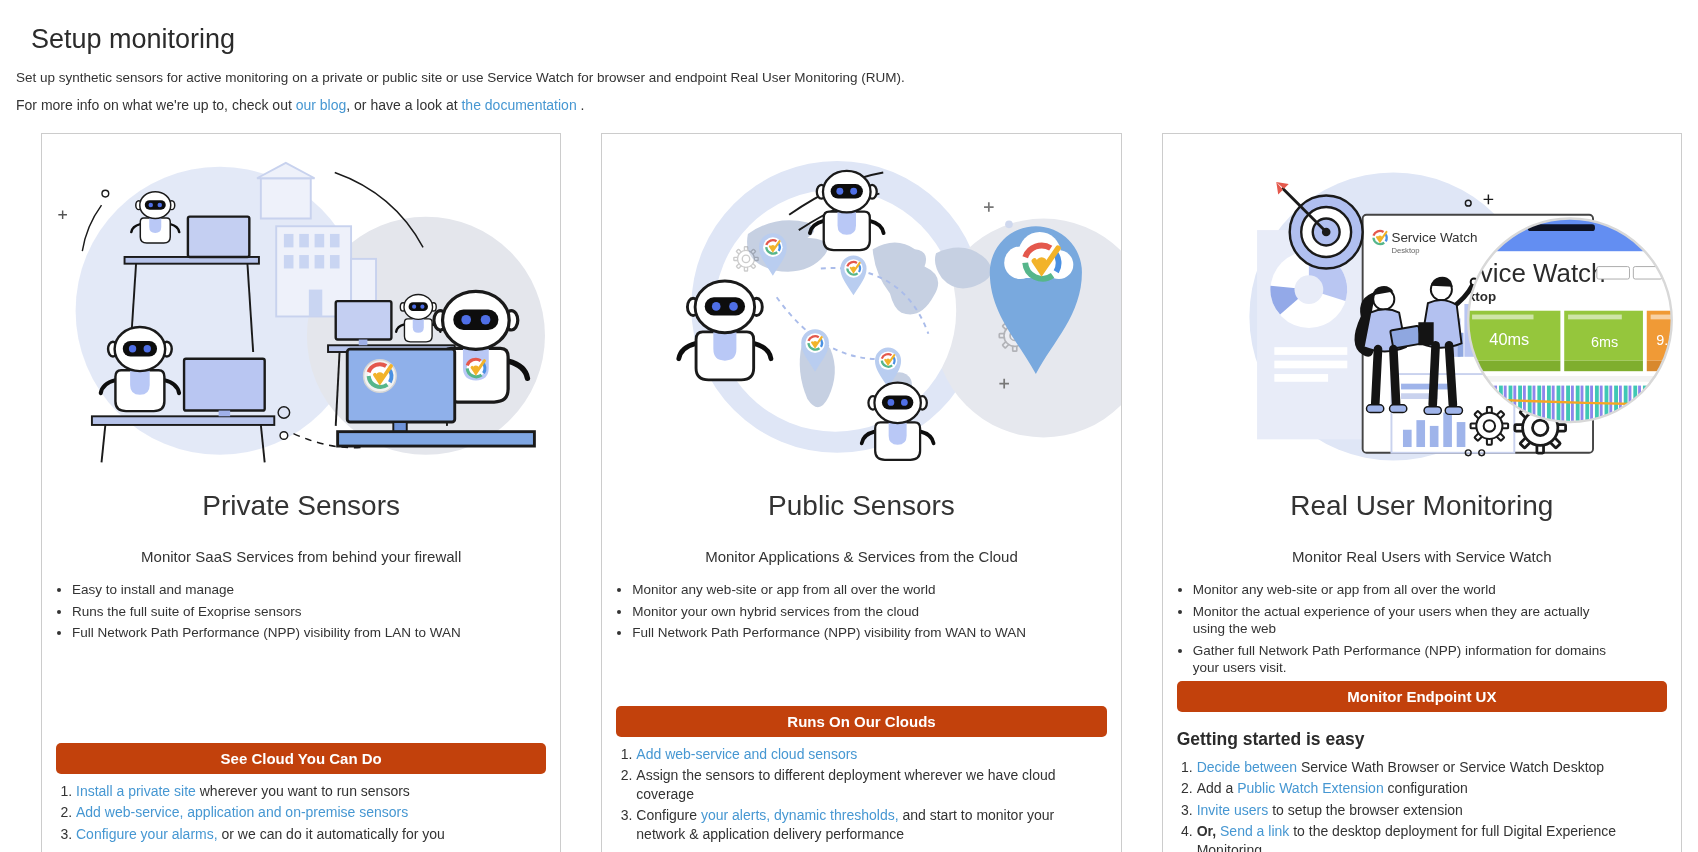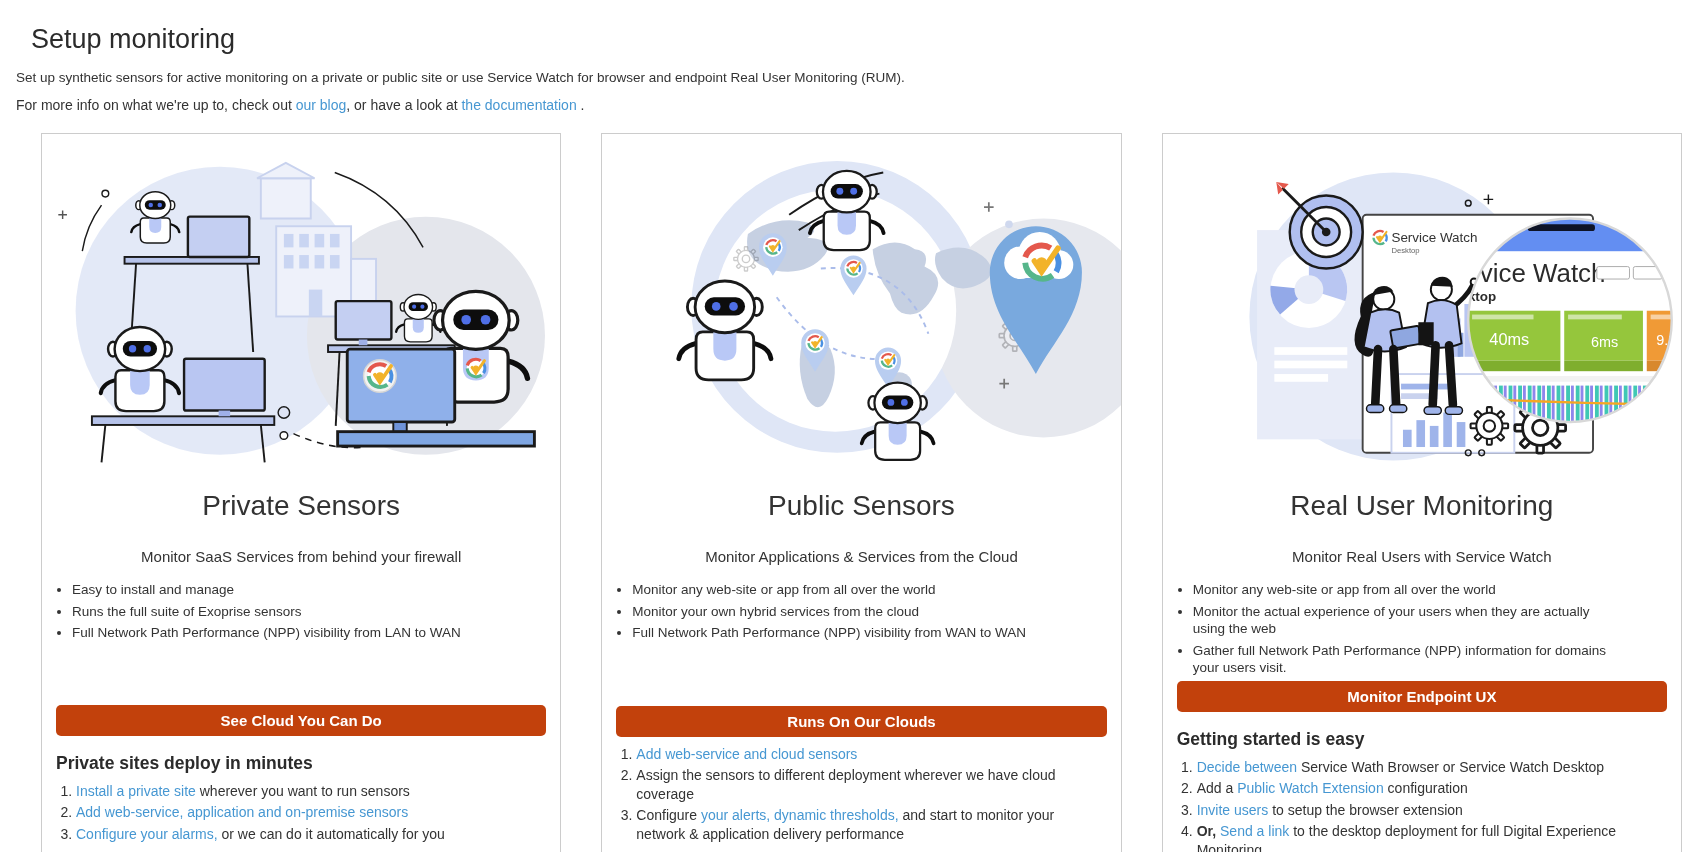--- a/index.html
+++ b/index.html
@@ -148,21 +148,20 @@
       </div>
       <h2 class="card-title">Private Sensors</h2>
       <p class="card-subtitle">Monitor SaaS Services from behind your firewall</p>
       <ul class="features">
         <li>Easy to install and manage</li>
         <li>Runs the full suite of Exoprise sensors</li>
         <li>Full Network Path Performance (NPP) visibility from LAN to WAN</li>
       </ul>
       <div class="bottom">
         <button class="cta">See Cloud You Can Do</button>
-        <h3 class="steps-title">Private sites deploy in minutes</h3>
         <ol class="steps">
           <li><a href="#" class="lnk">Install a private site</a> wherever you want to run sensors</li>
           <li><a href="#" class="lnk">Add web-service, application and on-premise sensors</a></li>
           <li><a href="#" class="lnk">Configure your alarms,</a> or we can do it automatically for you</li>
         </ol>
       </div>
     </div>
 
     <div class="card">
       <div class="illustration">

